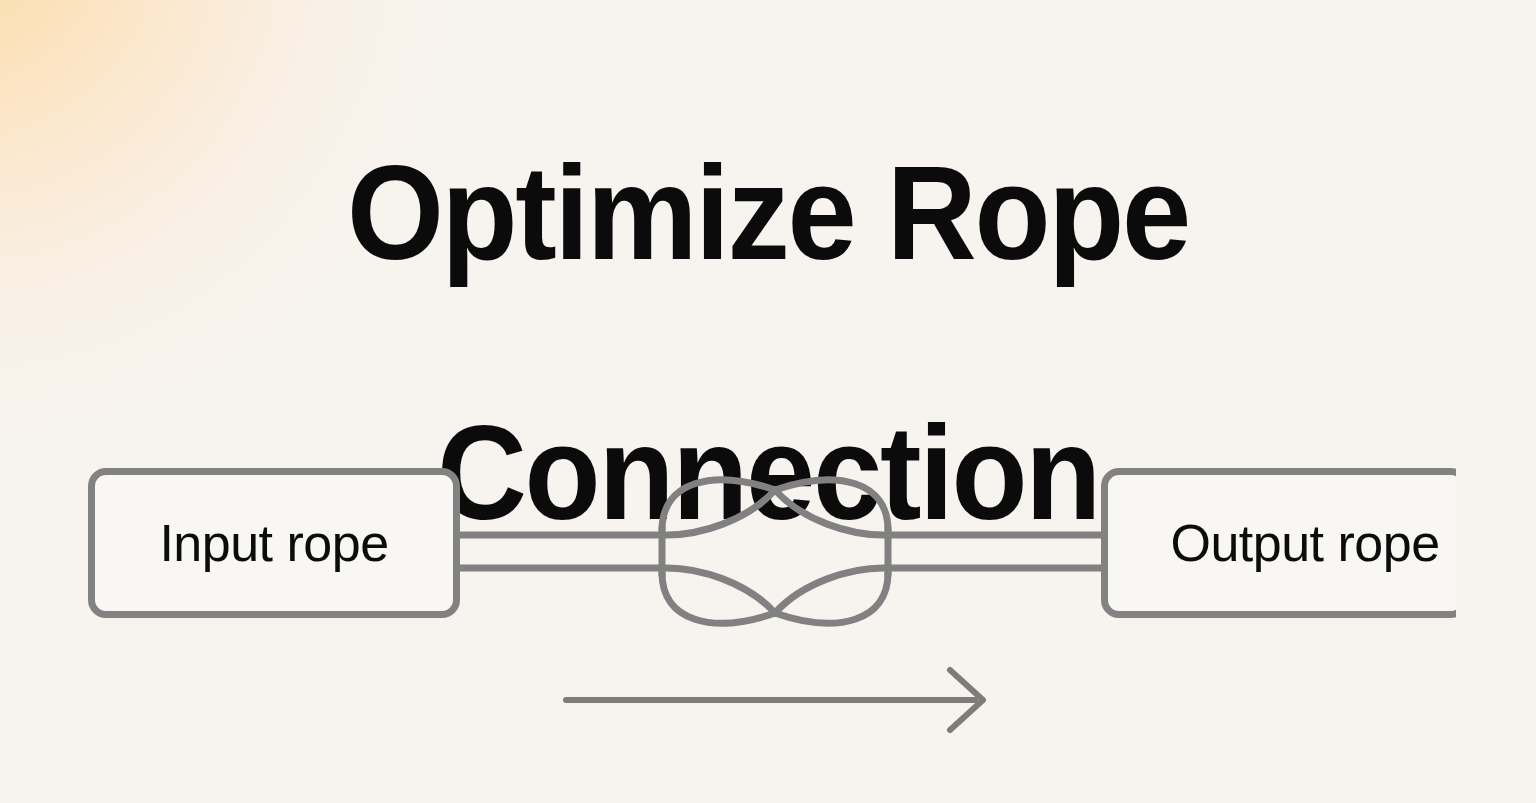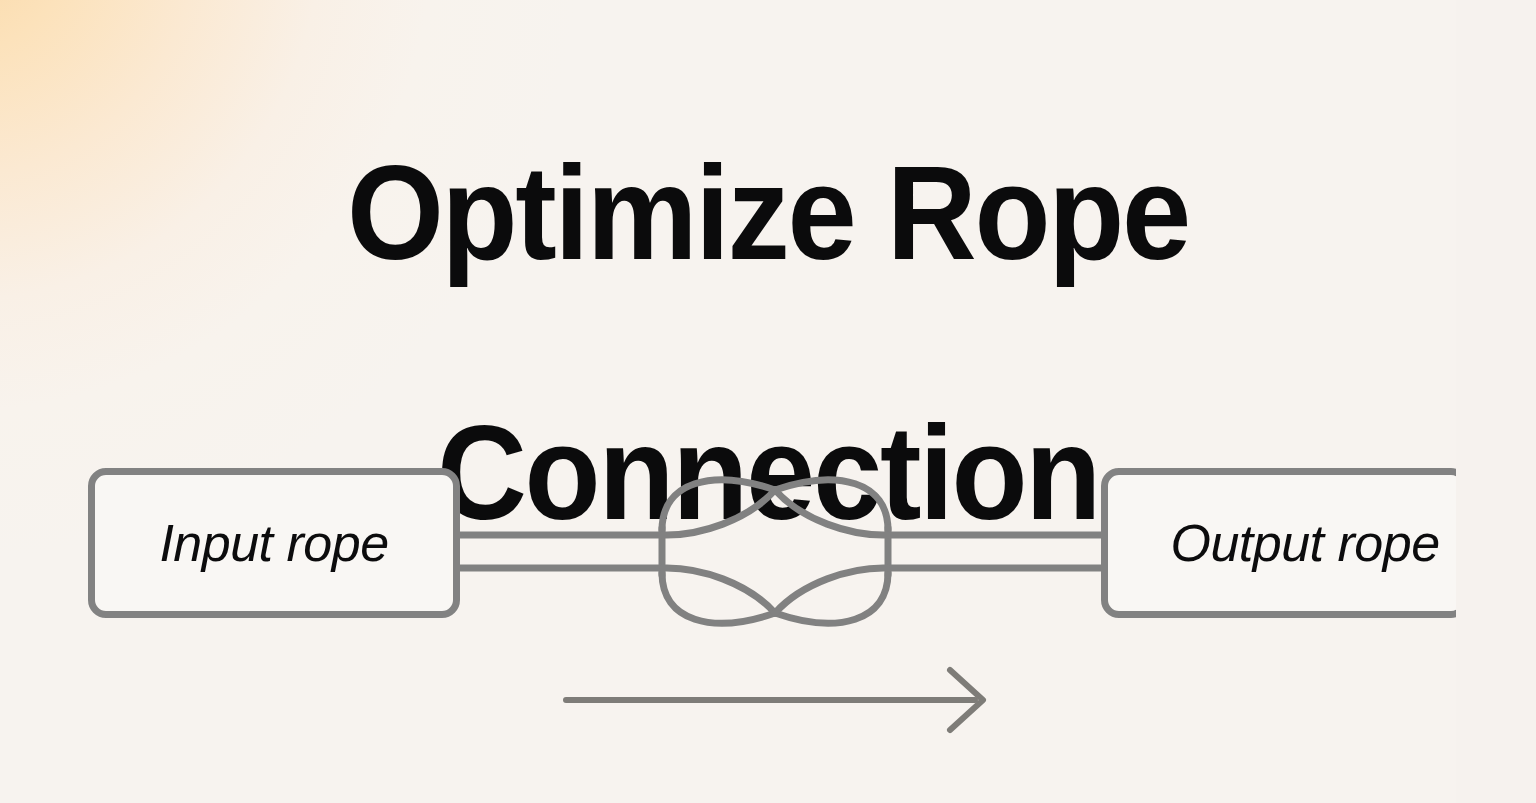--- a/index.html
+++ b/index.html
@@ -58,21 +58,20 @@
   
   .node-box {
     position: absolute;
     box-sizing: border-box;
     border: 7px solid #828282;
     border-radius: 18px;
     background: #f9f7f4;
     display: flex;
     align-items: center;
     justify-content: center;
-    font-style: italic;
   }
   .node-label {
     font-family: "Liberation Sans", sans-serif;
     font-weight: 400;
     font-size: 52px;
     color: #0c0c0d;
     letter-spacing: -0.5px;
     white-space: nowrap;
   }
   #node-input {

